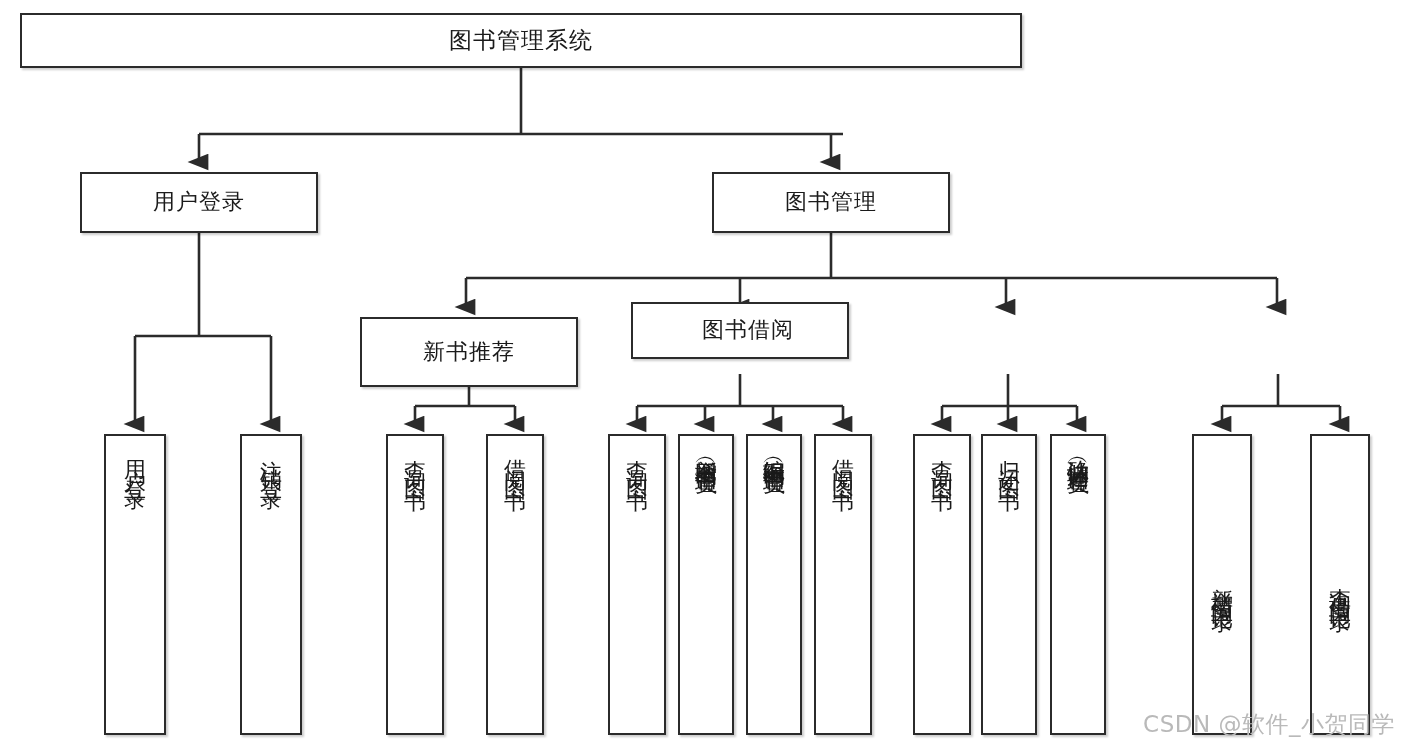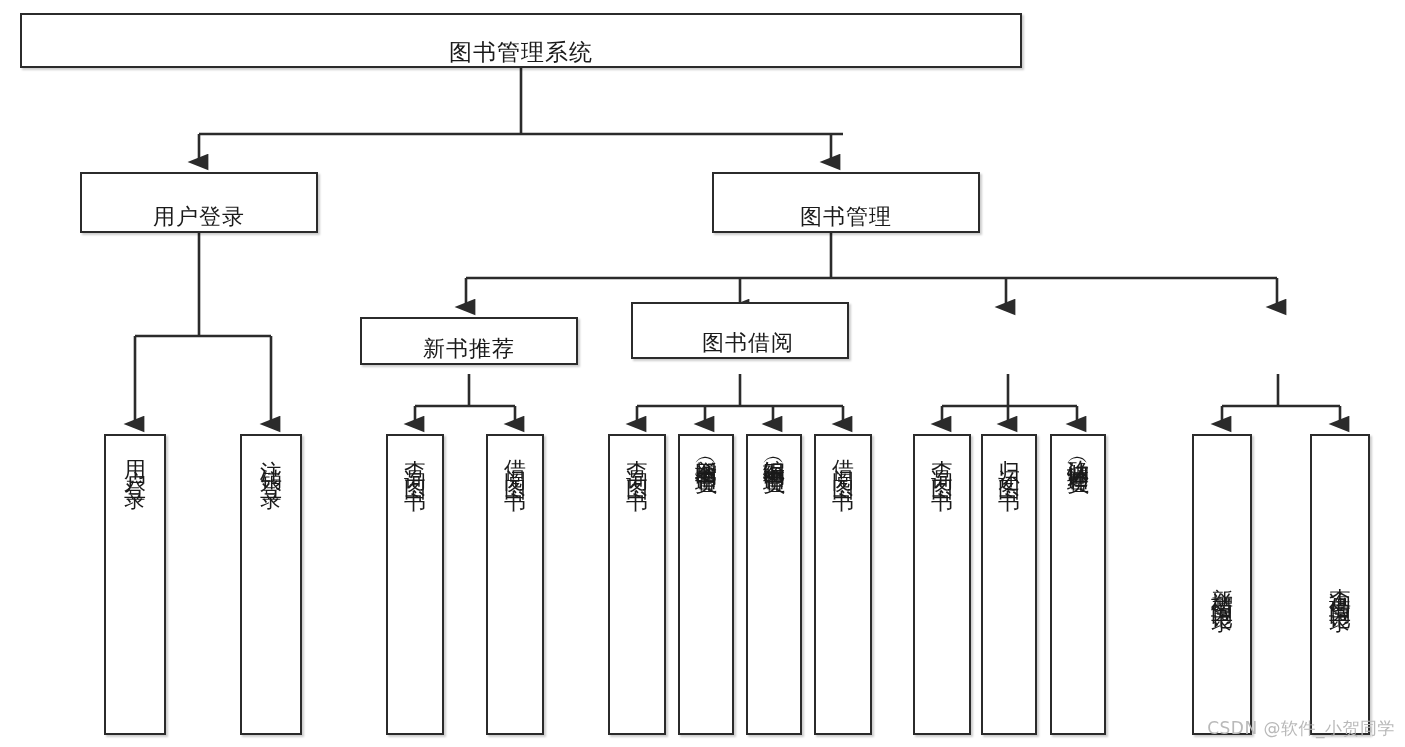--- a/index.html
+++ b/index.html
@@ -25,21 +25,21 @@
     width: 1405px;
     height: 747px;
   }
   .node {
     position: absolute;
     box-sizing: border-box;
     background: #ffffff;
     border: 2px solid #2b2b2b;
     box-shadow: 2px 2px 2px rgba(0,0,0,0.20);
     display: flex;
-    align-items: flex-end;
+    align-items: center;
     justify-content: center;
     color: #1a1a1a;
     z-index: 2;
   }
   .node-label {
     display: block;
     text-align: center;
     line-height: 1.22;
     white-space: nowrap;
   }
@@ -70,21 +70,21 @@
     letter-spacing: 10px;
   }
   .node.vert.centered {
     align-items: center;
     padding-top: 0;
   }
   #watermark {
     position: absolute;
     right: 10px;
     bottom: 7px;
-    font-size: 17px;
+    font-size: 23px;
     color: #b9b9b9;
     letter-spacing: 0.5px;
     white-space: nowrap;
     z-index: 5;
     pointer-events: none;
   }
 </style>
 </head>
 <body>
 
@@ -140,25 +140,25 @@
     </g>
   </svg>
 
   <div class="node horiz root" style="left:20px; top:13px; width:1002px; height:55px;">
     <span class="node-label">图书管理系统</span>
   </div>
 
   <div class="node horiz" style="left:80px; top:172px; width:238px; height:61px;">
     <span class="node-label">用户登录</span>
   </div>
-  <div class="node horiz" style="left:712px; top:172px; width:268px; height:61px;">
+  <div class="node horiz" style="left:712px; top:172px; width:238px; height:61px;">
     <span class="node-label">图书管理</span>
   </div>
 
-  <div class="node horiz" style="left:360px; top:317px; width:218px; height:48px;">
+  <div class="node horiz" style="left:360px; top:317px; width:218px; height:70px;">
     <span class="node-label">新书推荐</span>
   </div>
   <div class="node horiz" style="left:631px; top:302px; width:218px; height:57px;padding-left:16px;">
     <span class="node-label">图书借阅</span>
   </div>
 
   <div class="node vert mid-text" style="left:104px; top:434px; width:62px; height:301px;">
     <span class="node-label">用户登录</span>
   </div>
   <div class="node vert mid-text" style="left:240px; top:434px; width:62px; height:301px;">

